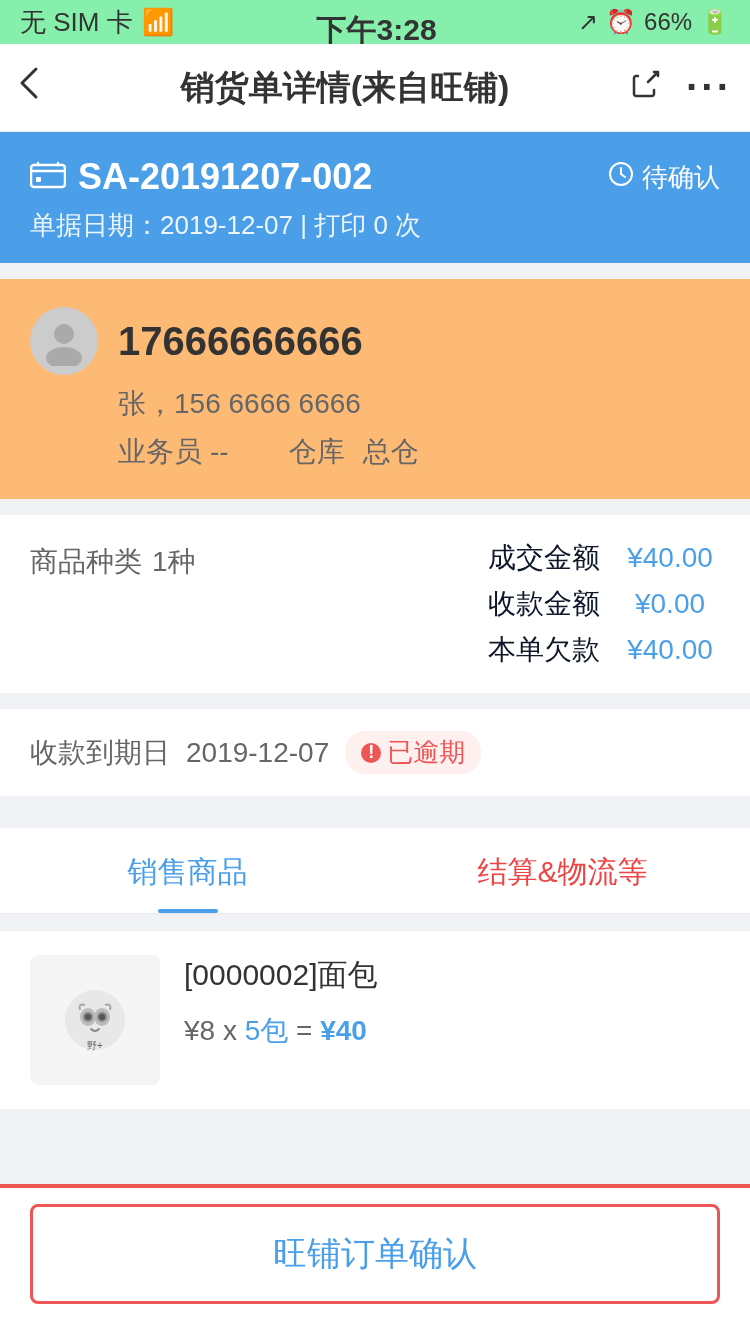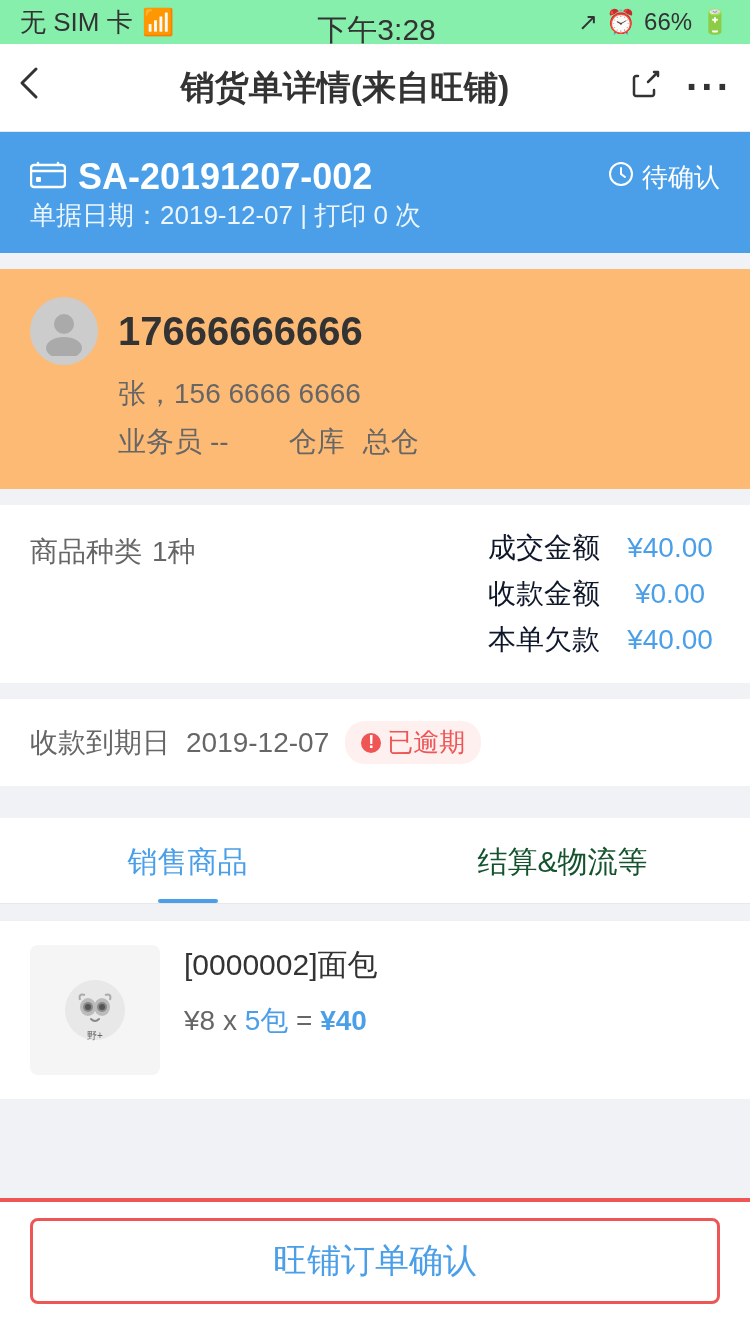--- a/index.html
+++ b/index.html
@@ -18,21 +18,21 @@
       height: 44px;
       background: #86efac;
       display: flex;
       align-items: center;
       justify-content: space-between;
       padding: 0 20px;
       font-size: 26px;
       font-weight: 500;
     }
     .status-bar-left { display: flex; align-items: center; gap: 10px; }
-    .status-bar-center { font-size: 30px; font-weight: 400; margin-top: 16px; }
+    .status-bar-center { font-size: 30px; font-weight: 700; margin-top: 16px; }
     .status-bar-right { display: flex; align-items: center; gap: 8px; font-size: 24px; }
 
     
     .nav-bar {
       height: 88px;
       background: #fff;
       display: flex;
       align-items: center;
       padding: 0 18px;
       border-bottom: 1px solid #e8e8e8;
@@ -64,20 +64,21 @@
 
     
     .order-header {
       background: #4a9fe8;
       padding: 24px 30px 20px;
     }
     .order-header-top {
       display: flex;
       align-items: center;
       justify-content: space-between;
+      margin-bottom: 10px;
     }
     .order-id {
       font-size: 36px;
       font-weight: 700;
       color: #fff;
       display: flex;
       align-items: center;
       gap: 12px;
     }
     .order-status {
@@ -216,21 +217,21 @@
       background: #fff;
       display: flex;
       border-bottom: 1px solid #e8e8e8;
       margin-bottom: 16px;
     }
     .tab-item {
       flex: 1;
       text-align: center;
       padding: 24px 0 20px;
       font-size: 30px;
-      color: #14532d;
+      color: #ef4444;
       cursor: pointer;
       position: relative;
     }
     .tab-item.active {
       color: #4a9fe8;
     }
     .tab-item.active::after {
       content: '';
       position: absolute;
       bottom: 0;
@@ -289,21 +290,21 @@
       position: fixed;
       bottom: 0;
       left: 0;
       width: 750px;
       background: #fff;
       padding: 16px 30px 30px;
       border-top: 4px solid #e55;
     }
     .confirm-btn {
       width: 100%;
-      height: 86px;
+      height: 100px;
       background: #fff;
       border: 3px solid #e55;
       border-radius: 8px;
       font-size: 34px;
       color: #4a9fe8;
       font-weight: 500;
       cursor: pointer;
       display: flex;
       align-items: center;
       justify-content: center;

